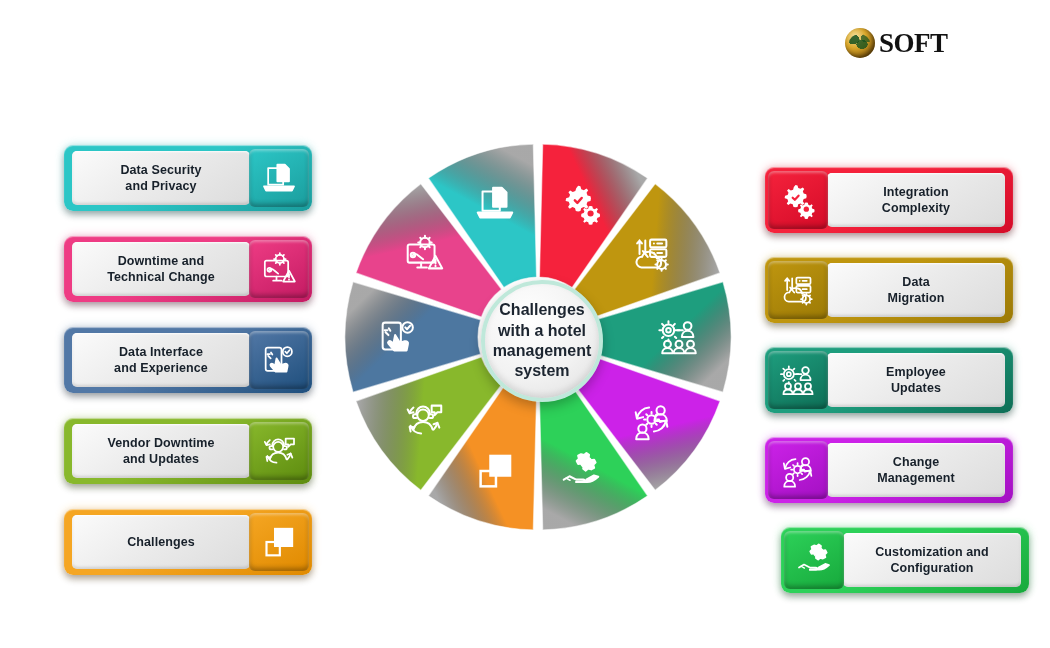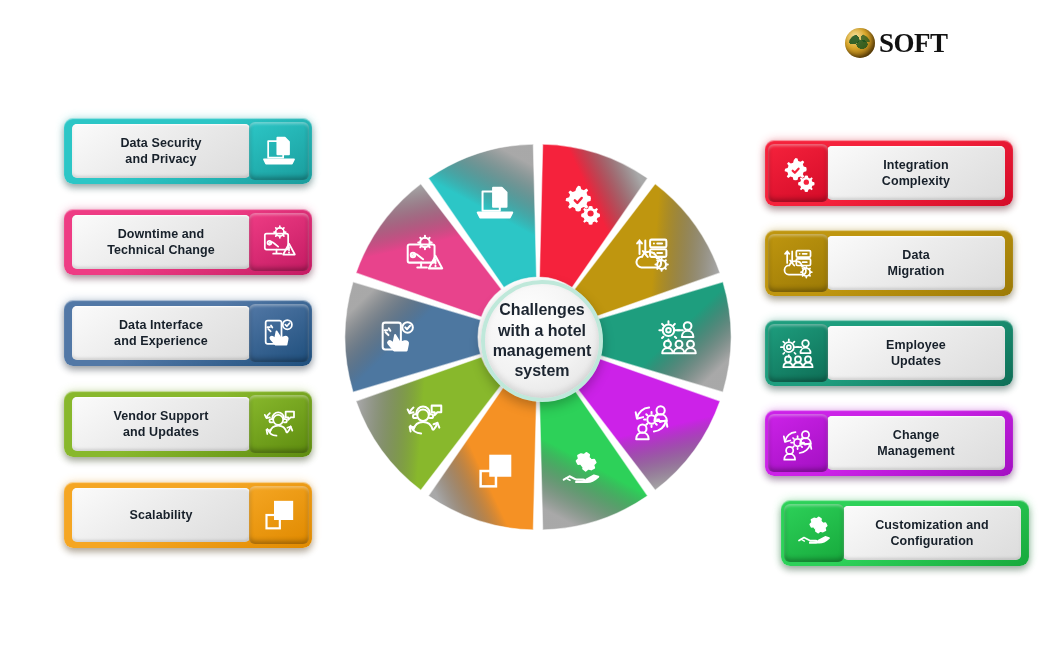--- a/index.html
+++ b/index.html
@@ -21,21 +21,21 @@
       radial-gradient(ellipse at 62% 58%,rgba(20,80,30,.8) 0 30%,transparent 31%),
       radial-gradient(ellipse at 84% 22%,rgba(20,80,30,.7) 0 22%,transparent 23%);
     border-radius:50%;}
   #logo .wordmark{font-weight:bold;letter-spacing:-.5px;line-height:1;color:#111;
     display:flex;align-items:flex-start;}
   #logo .w1{font-size:30px;font-family:"Liberation Serif","DejaVu Serif",serif;font-weight:bold;}
   #logo .w2{font-size:27px;font-family:"Liberation Serif","DejaVu Serif",serif;}
 
   
   .card{position:absolute;width:248px;height:66px;border-radius:9px;display:flex;
-        box-sizing:border-box;}
+        box-sizing:border-box;margin-top:27px;}
   .card .frame{position:absolute;inset:0;border-radius:9px;padding:5px;box-sizing:border-box;}
   .card .panel{position:absolute;top:6px;bottom:6px;border-radius:5px;
     background:linear-gradient(145deg,#fbfbfb 0%,#ececec 45%,#dcdcdc 100%);
     box-shadow:inset 0 1px 2px rgba(255,255,255,.9),inset 0 -2px 3px rgba(0,0,0,.13);
     display:flex;align-items:center;justify-content:center;text-align:center;}
   .card .label{font-size:12.5px;font-weight:bold;color:#17202a;line-height:1.28;
     letter-spacing:.1px;padding:0 6px;}
   .card .tile{position:absolute;top:4px;bottom:4px;width:60px;border-radius:6px;
     display:flex;align-items:center;justify-content:center;}
   .card svg{display:block;}
@@ -121,21 +121,21 @@
             <circle cx="34" cy="14" r="5.5"></circle>
             <path d="M31.6 14l1.8 1.9 3.2-3.6"></path>
             <path d="M14 22l-3-3M13 17h-3M16 17.5l-1.6-2.6"></path>
             <path d="M21 22l5 8 5-1.5c2.5-.6 4 1.2 3.3 3L33 38H20l-6-7c-1.2-1.6 1-3.6 2.6-2.2l2.6 2.3z" fill="#ffffff" stroke="#ffffff"></path>
           </svg>
         </div>
       </div>
       <div class="card left" style="top: 391px; left: 64px;">
         <div class="frame" style="background: linear-gradient(150deg, rgb(136, 184, 44) 0%, rgb(136, 184, 44) 45%, rgb(94, 140, 15) 100%); box-shadow: rgba(0, 0, 0, 0.3) 0px 4px 7px, rgba(136, 184, 44, 0.333) 0px 0px 10px, rgba(255, 255, 255, 0.55) 0px 1px 1px inset;"></div>
         <div class="panel">
-          <div class="label" style="white-space: pre-line;">Vendor Support
+          <div class="label" style="white-space: pre-line;">Vendor Downtime
 and Updates</div>
         </div>
         <div class="tile" style="background: linear-gradient(150deg, rgb(136, 184, 44) 0%, rgb(94, 140, 15) 100%); box-shadow: rgba(255, 255, 255, 0.35) 0px 2px 3px inset, rgba(0, 0, 0, 0.3) 0px -3px 5px inset;">
           <svg width="40" height="40" viewBox="0 0 48 48" fill="none" stroke="#ffffff" stroke-width="2.1" stroke-linecap="round" stroke-linejoin="round">
             <circle cx="23" cy="19" r="6"></circle>
             <path d="M13 34c1.5-6 5-8 10-8s8.5 2 10 8"></path>
             <path d="M16 18v-1a7 7 0 0 1 14 0v1"></path>
             <path d="M30 22h1.5a2 2 0 0 0 0-4H30M16 22h-1.5a2 2 0 0 1 0-4H16"></path>
             <path d="M32 9h10v7h-4l-3 3v-3h-3z"></path>
             <path d="M9 16a16 16 0 0 1 4-5"></path>
@@ -143,21 +143,21 @@
             <path d="M38 27a16 16 0 0 1-4 7"></path>
             <path d="M40 32l-2-5-4 1.5"></path>
             <path d="M10 30c2 5 6 8 11 8"></path>
             <path d="M10 36l-1-5 5 .5"></path>
           </svg>
         </div>
       </div>
       <div class="card left" style="top: 482px; left: 64px;">
         <div class="frame" style="background: linear-gradient(150deg, rgb(245, 166, 35) 0%, rgb(245, 166, 35) 45%, rgb(224, 138, 0) 100%); box-shadow: rgba(0, 0, 0, 0.3) 0px 4px 7px, rgba(245, 166, 35, 0.333) 0px 0px 10px, rgba(255, 255, 255, 0.55) 0px 1px 1px inset;"></div>
         <div class="panel">
-          <div class="label" style="white-space: pre-line;">Scalability</div>
+          <div class="label" style="white-space: pre-line;">Challenges</div>
         </div>
         <div class="tile" style="background: linear-gradient(150deg, rgb(245, 166, 35) 0%, rgb(224, 138, 0) 100%); box-shadow: rgba(255, 255, 255, 0.35) 0px 2px 3px inset, rgba(0, 0, 0, 0.3) 0px -3px 5px inset;">
           <svg width="40" height="40" viewBox="0 0 48 48" fill="none">
             <rect x="18" y="7" width="23" height="23" fill="#fff"></rect>
             <rect x="9" y="24" width="16" height="16" fill="none" stroke="#fff" stroke-width="2.6"></rect>
             <path d="M24 25l10-10M27 15h7.5v7.5" stroke="#ffffff" stroke-width="2.8" fill="none" stroke-linecap="round" stroke-linejoin="round"></path>
           </svg>
         </div>
       </div>
     </div>

